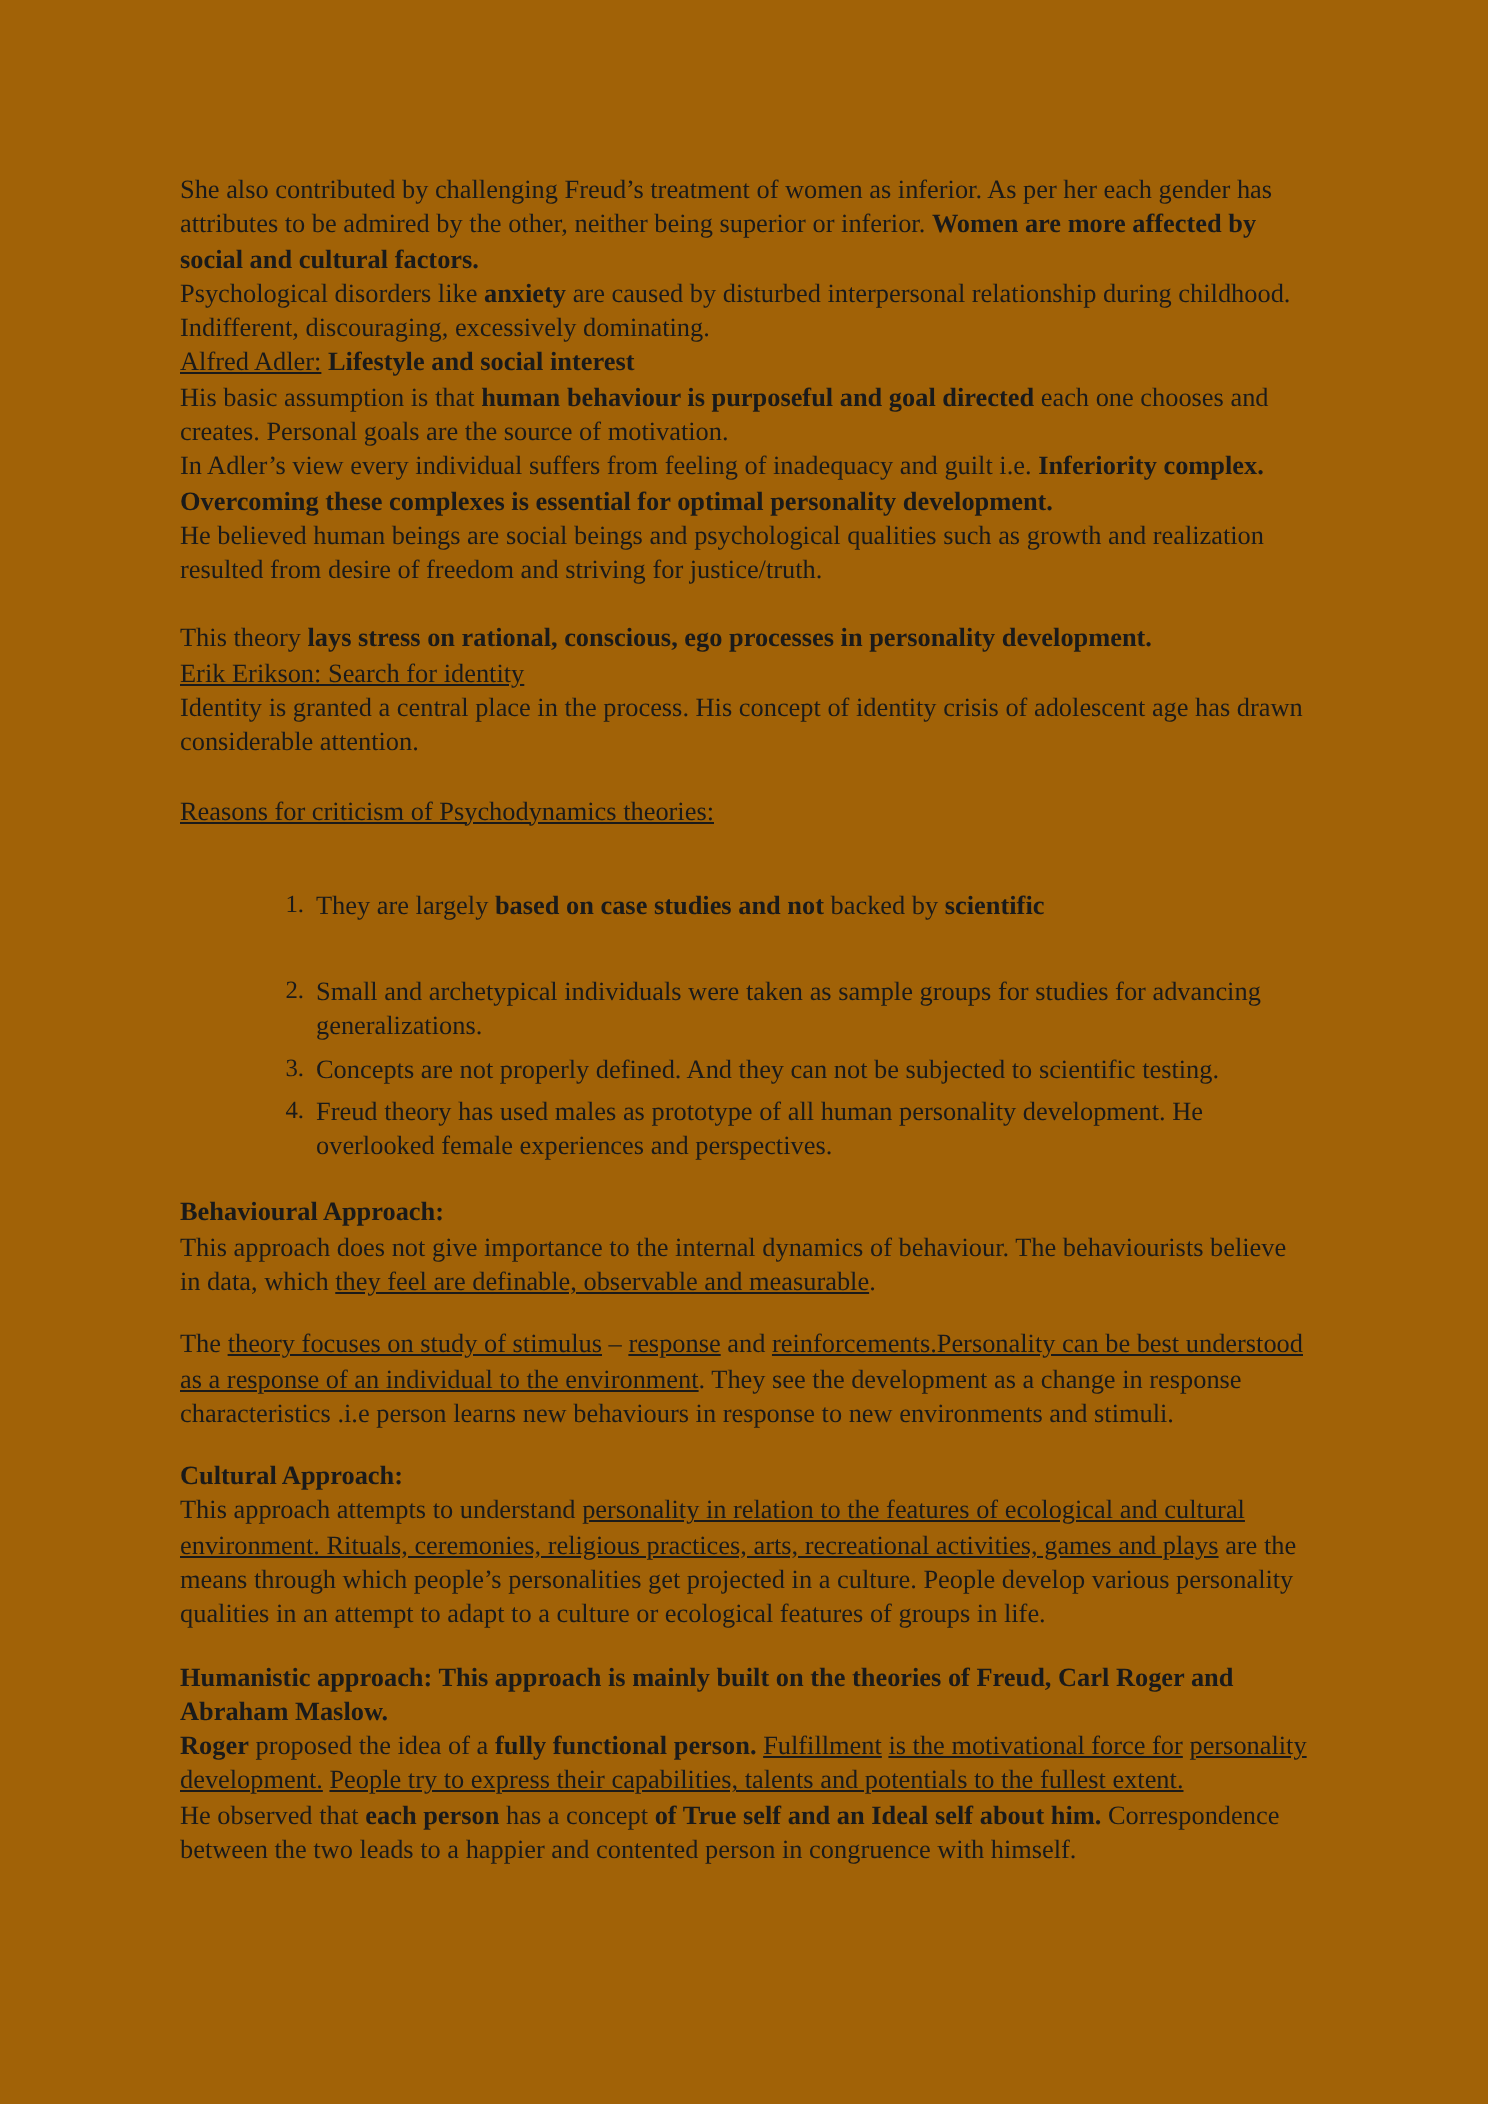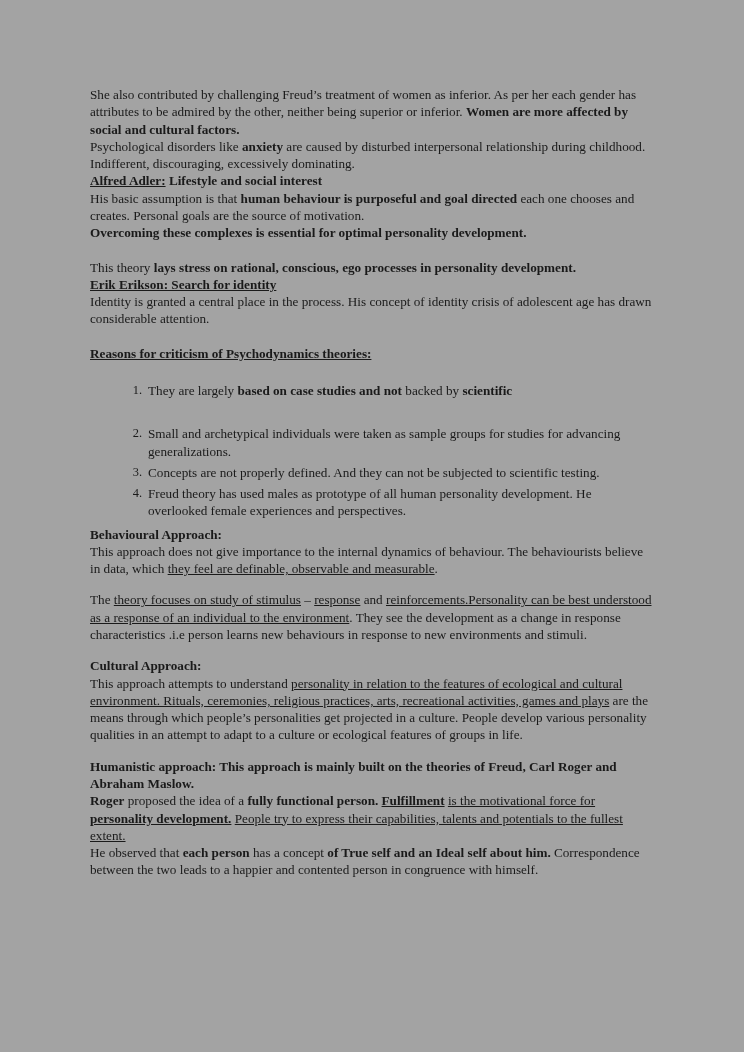--- a/index.html
+++ b/index.html
@@ -12,37 +12,37 @@
     height: 1052px;
     font-family: "Liberation Serif", serif;
     color: #1a1a1a;
   }
   .page {
     position: relative;
     width: 744px;
     height: 1052px;
     box-sizing: border-box;
     padding: 86px 90px 60px 90px;
-    background: #a3a3a3;
+    background: #a16207;
   }
   .doc {
     font-size: 13.2px;
     line-height: 1.31;
     text-align: left;
   }
   p {
     margin: 0;
   }
   .b { font-weight: bold; }
   .u { text-decoration: underline; margin-top: 12px; }
-  .bu { font-weight: bold; text-decoration: underline; }
+  .bu { font-weight: normal; text-decoration: underline; }
   .gap-md { height: 14px; }
   .gap-lg { height: 17px; }
   ol.numlist {
-    margin: 6px;
+    margin: 16px;
     padding: 0 0 0 52px;
     list-style: none;
     counter-reset: li;
   }
   ol.numlist > li {
     counter-increment: li;
     position: relative;
     margin: 0;
     padding-left: 0;
   }
@@ -61,21 +61,23 @@
 <body>
 
 <div class="page">
   <div class="doc">
 
     <div>
       <p><span>She also contributed by challenging Freud’s treatment of women as inferior. As per her each gender has attributes to be admired by the other, neither being superior or inferior. </span><span class="b">Women are more affected by social and cultural factors.</span></p>
       <p><span>Psychological disorders like </span><span class="b">anxiety</span><span> are caused by disturbed interpersonal relationship during childhood.  Indifferent, discouraging, excessively dominating.</span></p>
       <p><span class="bu">Alfred Adler:</span><span class="b"> Lifestyle and social interest</span></p>
       <p><span>His basic assumption is that </span><span class="b">human behaviour is purposeful and goal directed</span><span> each one chooses and creates. Personal goals are the source of motivation.</span></p>
+      <p><span>In Adler’s view every individual suffers from feeling of inadequacy and guilt i.e. </span><span class="b">Inferiority complex.</span></p>
       <p><span class="b">Overcoming these complexes is essential for optimal personality development.</span></p>
+      <p><span>He believed human beings are social beings and psychological qualities such as growth and realization resulted from desire of freedom and striving for justice/truth.</span></p>
     </div>
 
     <div class="gap-lg"></div>
 
     <div>
       <p><span>This theory </span><span class="b">lays stress on rational, conscious, ego processes in personality development.</span></p>
       <p><span class="bu">Erik Erikson: Search for identity</span></p>
       <p><span>Identity is granted a central place in the process. His concept of identity crisis of adolescent age has drawn considerable attention.</span></p>
     </div>
 

